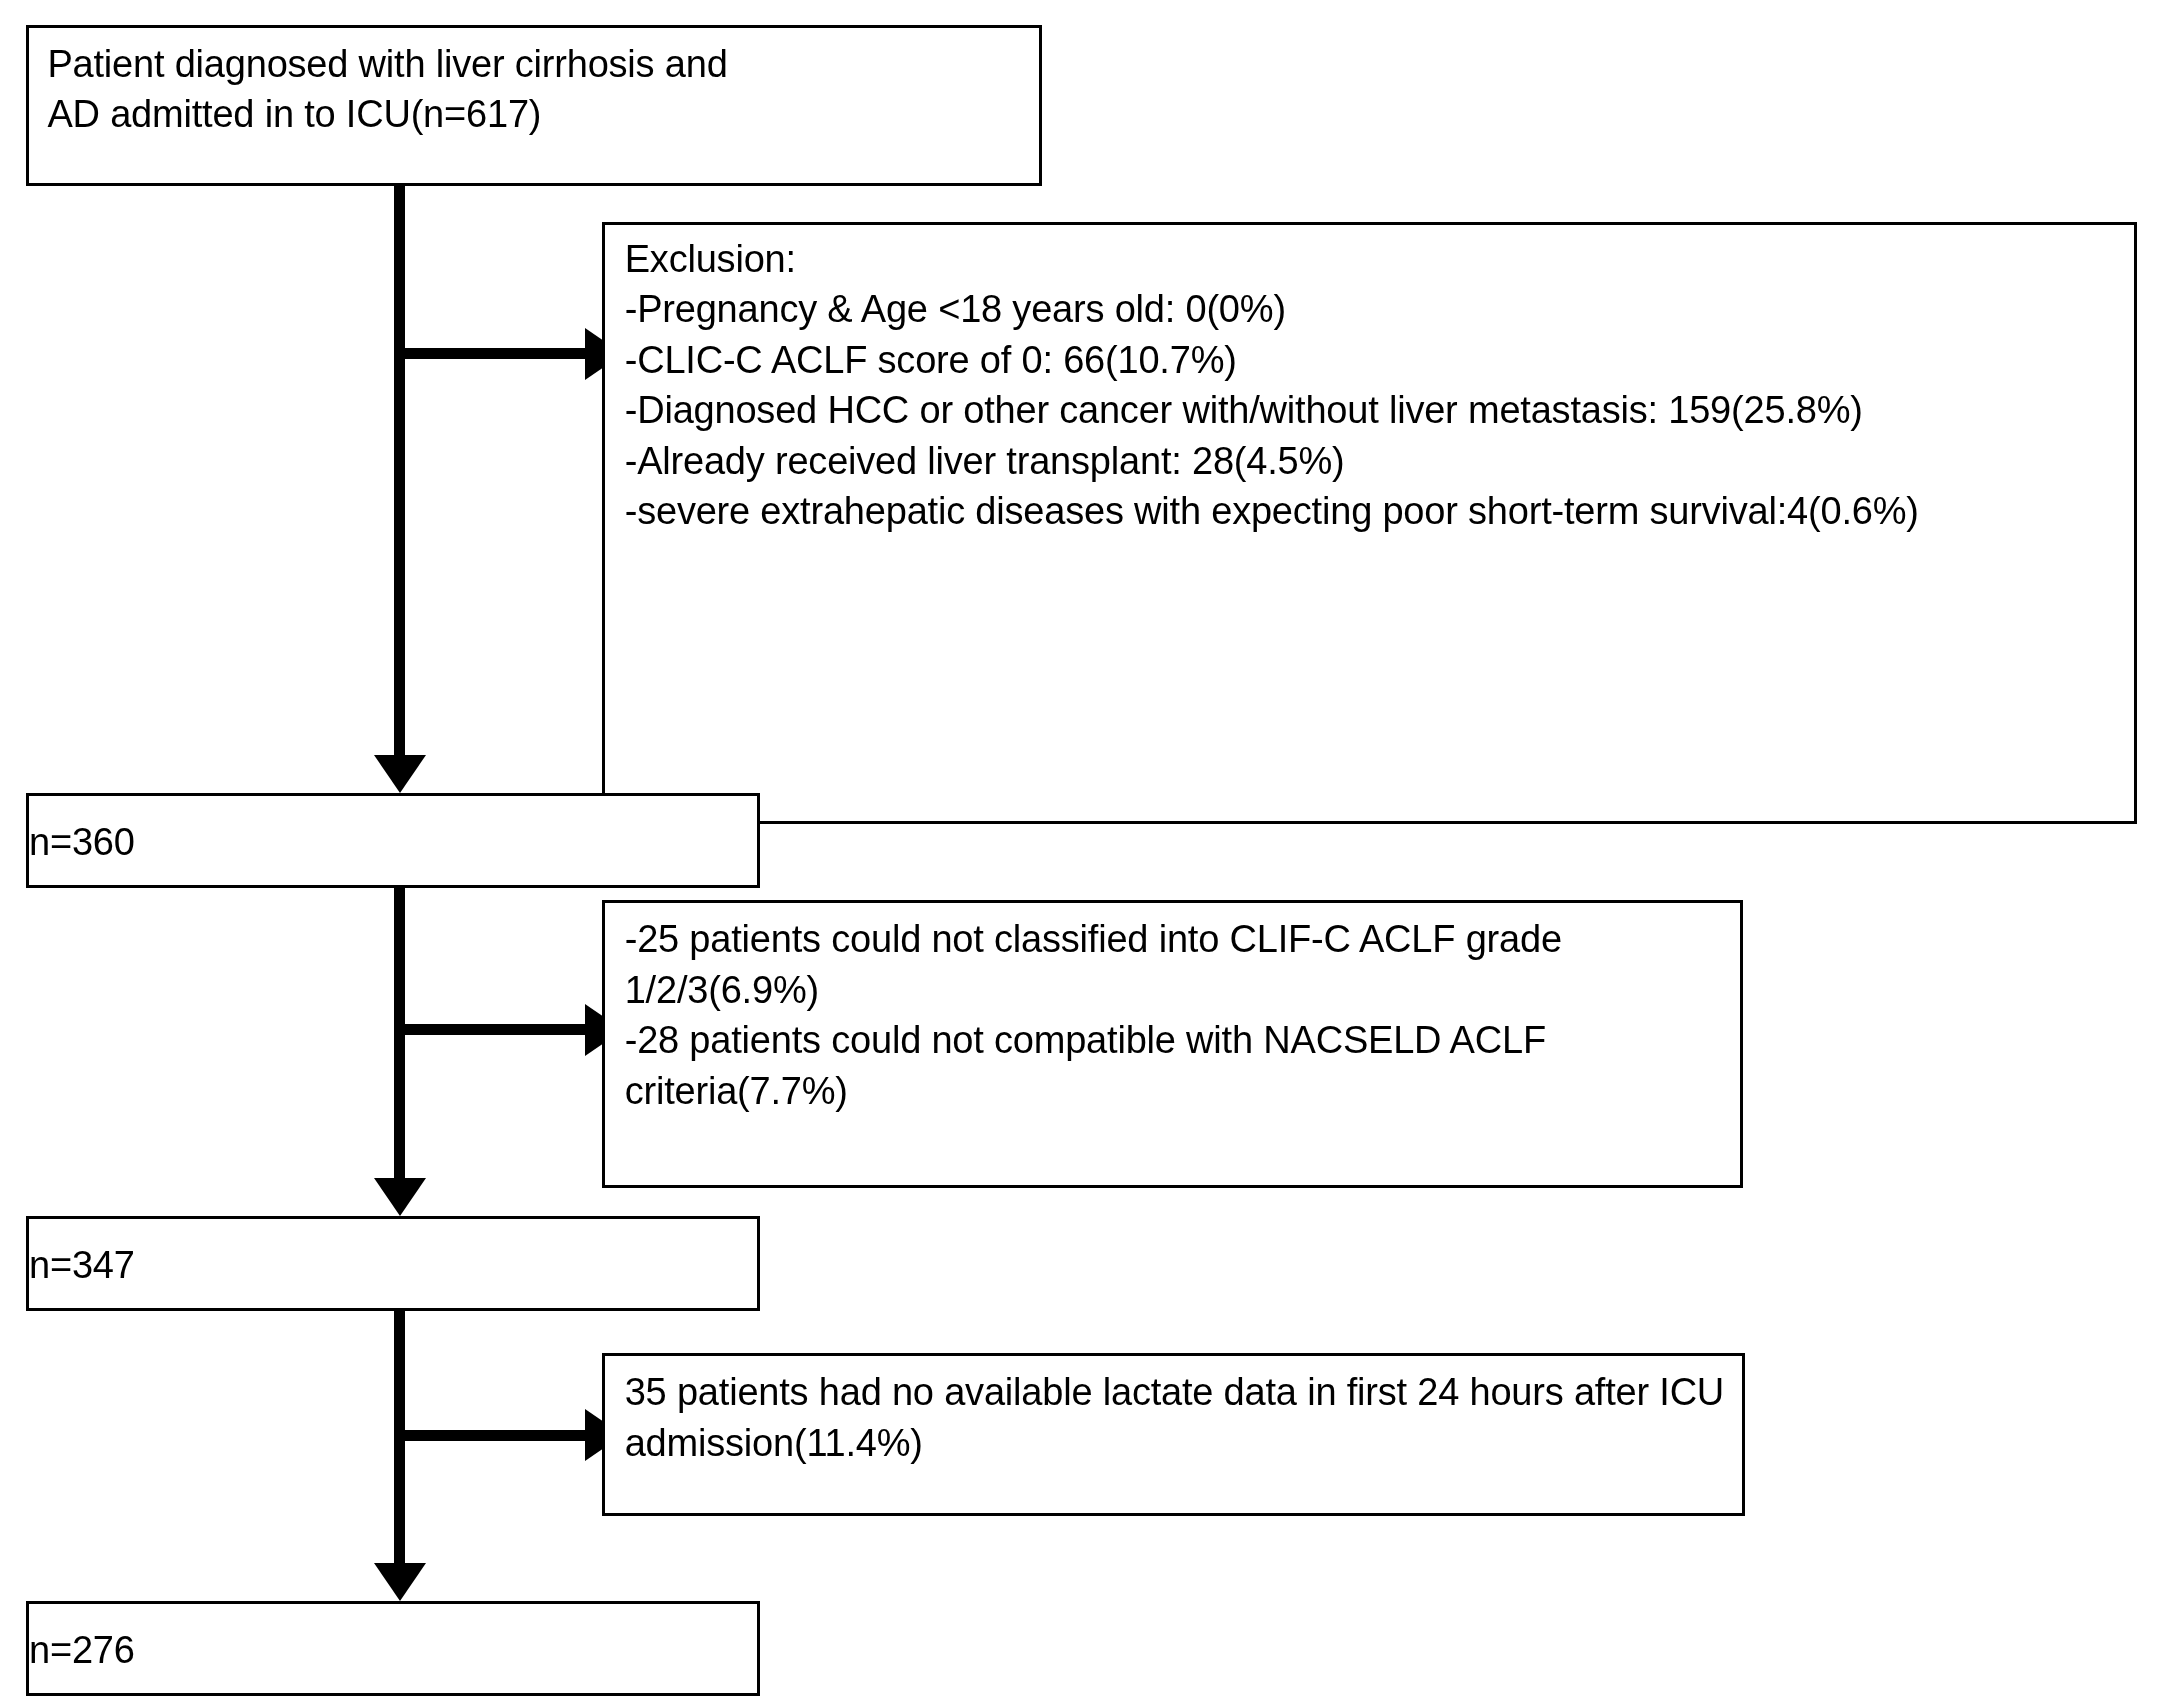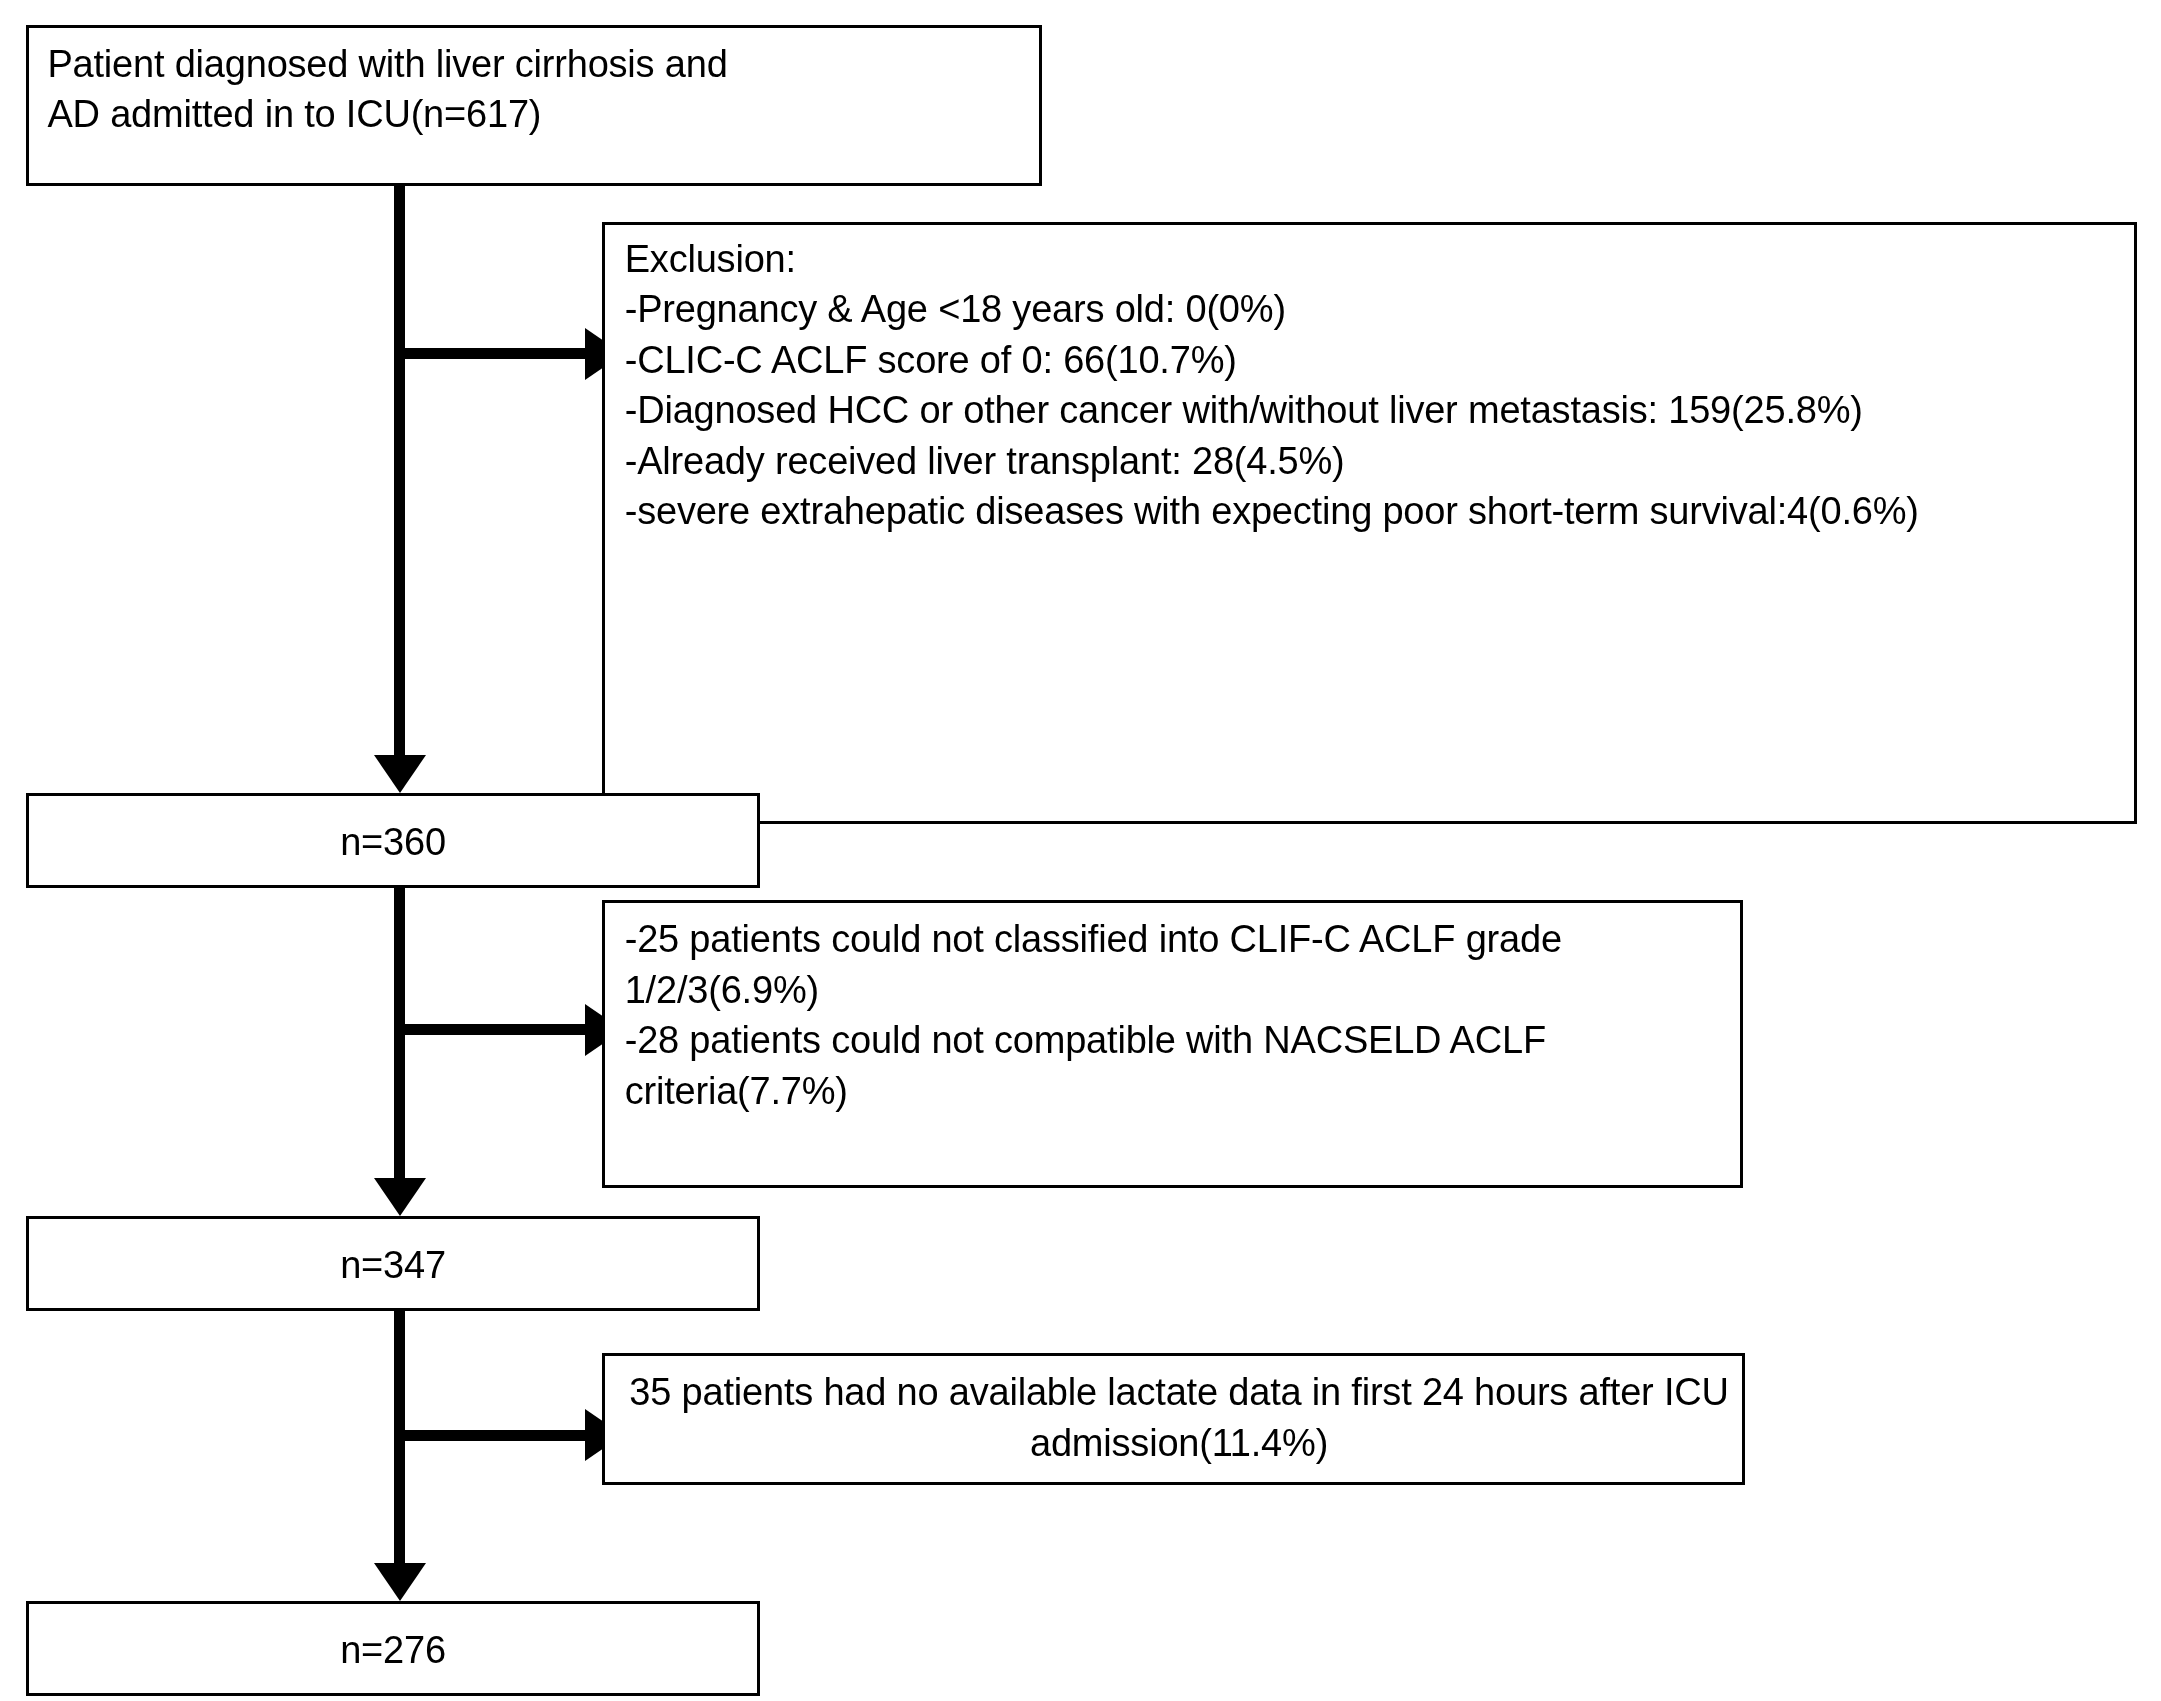--- a/index.html
+++ b/index.html
@@ -65,39 +65,38 @@
   }
   #exclusion-box-2 .box-text {
     left: 19.7px;
     top: 11px;
     right: 8.6px;
   }
   #exclusion-box-3 {
     left: 602px;
     top: 1353px;
     width: 1143px;
-    height: 132px;
-    text-align: center;
+    height: 163px;
   }
   #exclusion-box-3 .box-text {
     left: 19.7px;
     top: 11px;
     right: 8.6px;
   }
   
   .count-box {
     left: 26px;
     width: 734px;
     height: 95px;
   }
   .count-box .box-text {
     left: 0;
     right: 0;
     top: 21px;
-    text-align: center;
+    text-align: left;
   }
   #count-box-360 { top: 793px; }
   #count-box-307 { top: 1216px; }
   #count-box-276 { top: 1601px; }
 
   
   .vline {
     position: absolute;
     width: 11px;
     background: #000000;

